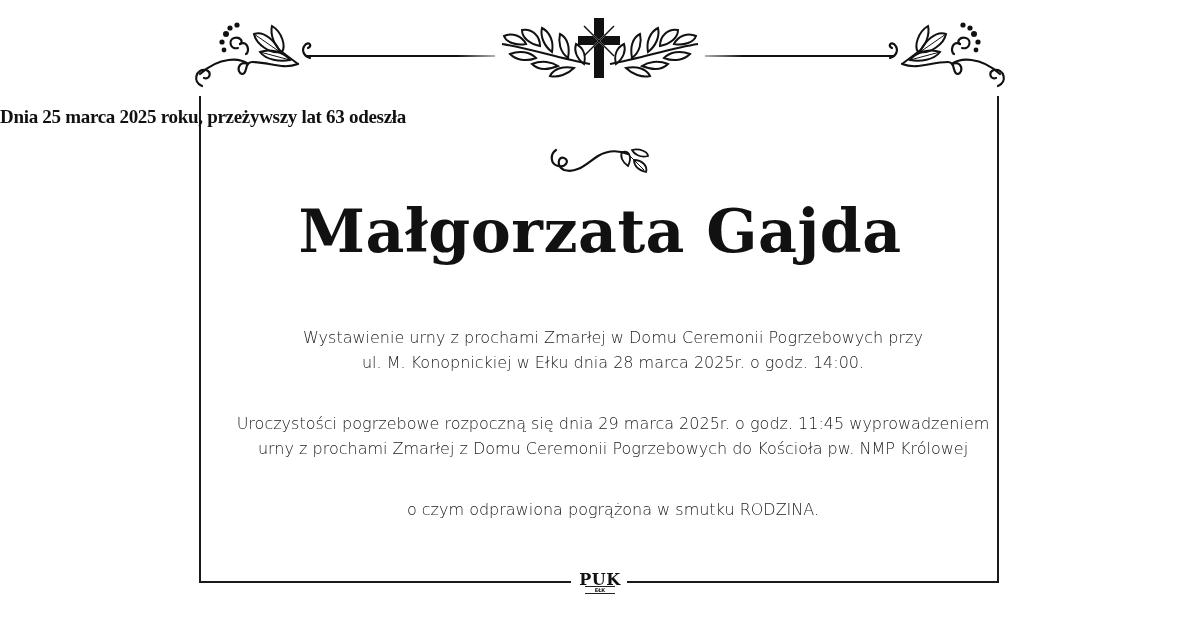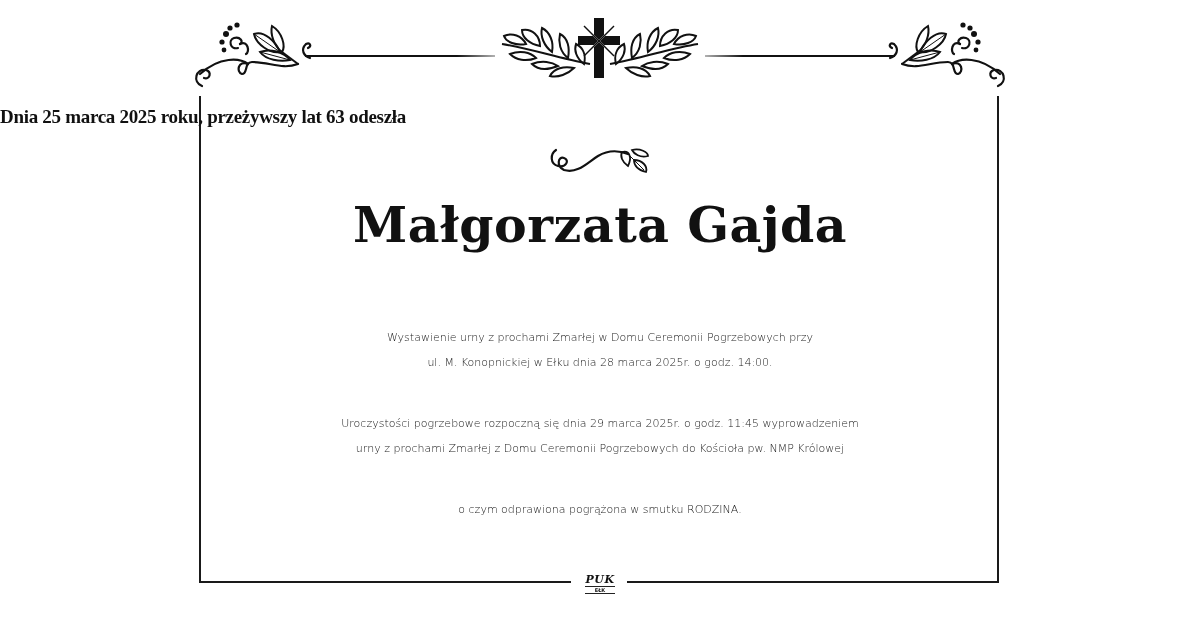--- a/index.html
+++ b/index.html
@@ -5,27 +5,27 @@
     html, body { margin:0; padding:0; background:#ffffff; }
     body { width:1200px; height:628px; position:relative; overflow:hidden; font-family:"DejaVu Serif", serif; color:#111; }
     .frame-left { position:absolute; left:199px; top:96px; width:2px; height:486px; background:#1a1a1a; }
     .frame-right { position:absolute; left:997px; top:96px; width:2px; height:486px; background:#1a1a1a; }
     .frame-bottom-l { position:absolute; left:199px; top:581px; width:372px; height:2px; background:#1a1a1a; }
     .frame-bottom-r { position:absolute; left:627px; top:581px; width:372px; height:2px; background:#1a1a1a; }
     .top-line-l { position:absolute; left:305px; top:55px; width:190px; height:2px; background:linear-gradient(90deg,#111,#111 80%,rgba(0,0,0,0.3)); }
     .top-line-r { position:absolute; left:705px; top:55px; width:190px; height:2px; background:linear-gradient(270deg,#111,#111 80%,rgba(0,0,0,0.3)); }
     svg { position:absolute; overflow:visible; }
     .headline { position:absolute; left:0; width:1008px; top:106px; text-align:left; font-family:Liberation Serif, serif; font-weight:bold; font-size:19px; letter-spacing:-0.3px; }
-    .name { position:absolute; left:0; width:1200px; top:196px; text-align:center; font-family:"DejaVu Serif", serif; font-weight:bold; font-size:49px; letter-spacing:0.5px; }
-    .para { position:absolute; left:200px; width:800px; text-align:center; font-family:"DejaVu Sans", sans-serif; font-size:11px; line-height:24.5px; color:#222; font-weight:300; }
+    .name { position:absolute; left:0; width:1200px; top:196px; text-align:center; font-family:"DejaVu Serif", serif; font-weight:bold; font-size:60px; letter-spacing:0.5px; }
+    .para { position:absolute; left:200px; width:800px; text-align:center; font-family:"DejaVu Sans", sans-serif; font-size:16px; line-height:24.5px; color:#222; font-weight:300;padding-left:13px; }
     .p1 { top:326px; }
     .p2 { top:400px;margin-top:12px; }
     .p3 { top:498px; }
     .logo { position:absolute; left:576px; top:574px; width:48px; text-align:center; }
-    .logo-main { font-family:"DejaVu Serif", serif; font-weight:bold; font-style:italic; font-size:11px; line-height:11px; letter-spacing:0.5px; }
+    .logo-main { font-family:"DejaVu Serif", serif; font-weight:bold; font-size:16px; line-height:11px; letter-spacing:0.5px; }
     .logo-sub { font-family:"DejaVu Sans", sans-serif; font-weight:bold; font-size:5px; line-height:6px; border-top:1.5px solid #222; border-bottom:1.5px solid #222; width:30px; margin:1px auto 0; }
   </style>
 </head>
 <body>
 
 <div class="frame-left"></div>
 <div class="frame-right"></div>
 <div class="frame-bottom-l"></div>
 <div class="frame-bottom-r"></div>
 <div class="top-line-l"></div>

